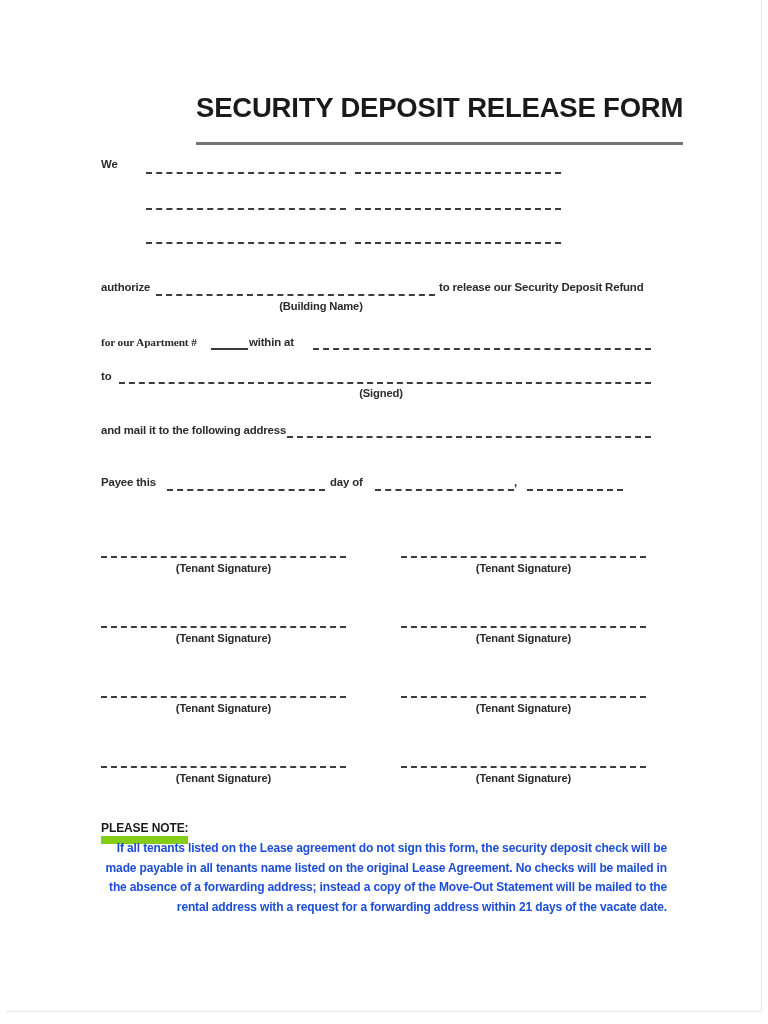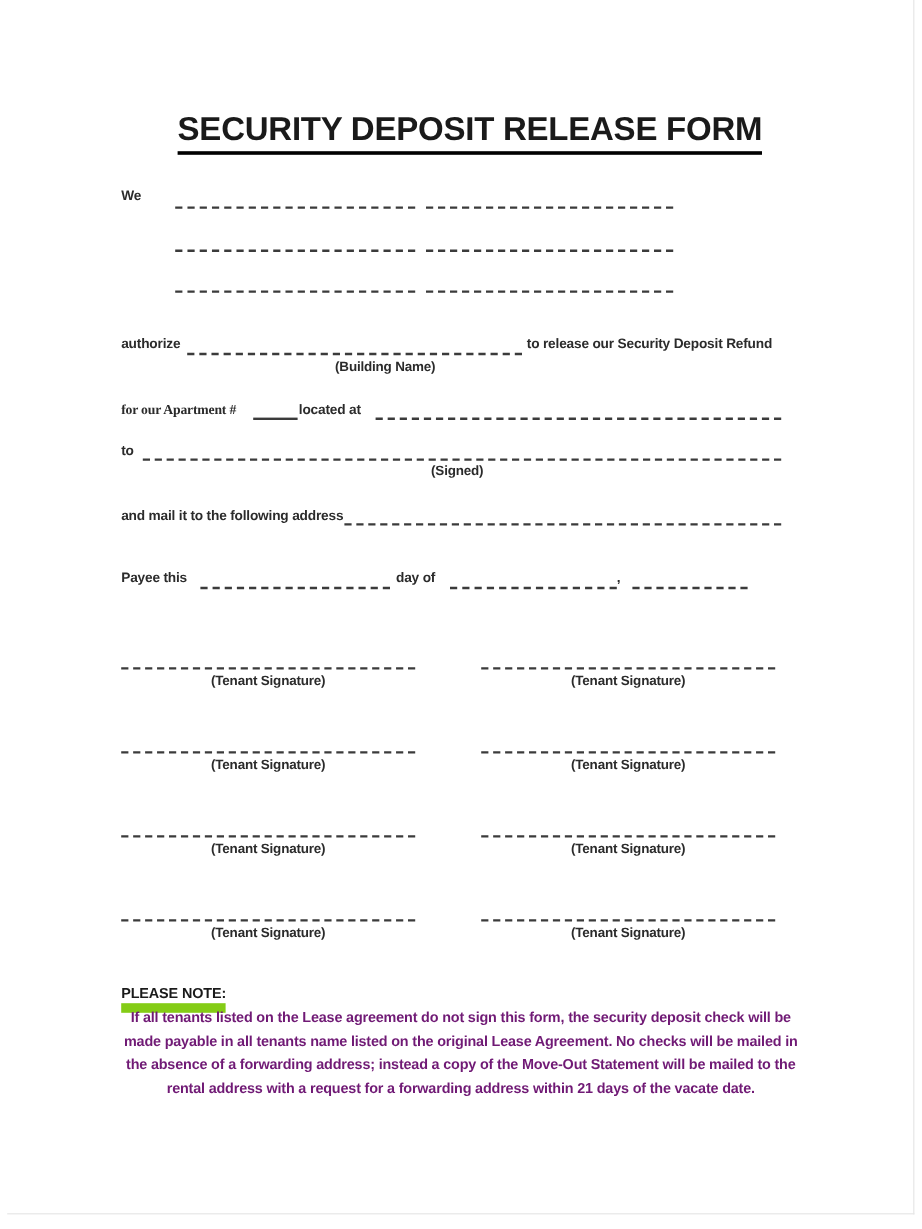--- a/index.html
+++ b/index.html
@@ -41,22 +41,23 @@
     top: 92px;
     width: 460px;
     font-size: 27.5px;
     font-weight: bold;
     letter-spacing: -0.2px;
     color: #1a1a1a;
     text-align: center;
     white-space: nowrap;
   }
   .doc-title .u {
-    border-bottom: 3px solid #000000;
-    padding-bottom: 3px;
+    border-bottom: 3px solid #737373;
+    padding-bottom: 19px;
+    margin-left: 48px;
   }
 
   
   .body-text {
     position: absolute;
     font-size: 11.4px;
     font-weight: bold;
     color: #2b2b2b;
     white-space: nowrap;
     letter-spacing: -0.15px;
@@ -102,23 +103,23 @@
     padding-bottom: 1px;
   }
   .note-body {
     position: absolute;
     left: 95px;
     top: 839px;
     width: 566px;
     font-size: 12px;
     font-weight: bold;
     line-height: 19.7px;
-    color: #701a75;
+    color: #1d4ed8;
     letter-spacing: -0.15px;
-    text-align: center;
+    text-align: right;
   }
 </style>
 </head>
 <body>
 
 <div class="page">
   <div class="sheet">
 
     <div class="doc-title">
       <span class="u">SECURITY DEPOSIT RELEASE FORM</span>
@@ -136,21 +137,21 @@
     <div class="rule" style="left:349px; top:242px; width:206px;"></div>
 
 
     <div class="body-text" style="left:95px; top:281px;">authorize </div>
     <div class="rule" style="left:150px; top:294px; width:279px;"></div>
     <div class="body-text" style="left:433px; top:281px;"> to release our Security Deposit Refund</div>
     <div class="caption" style="left:180px; top:300px; width:270px;">(Building Name)</div>
 
     <div class="body-text" style="left:95px; top:336px;font-family:Liberation Serif, serif;">for our Apartment #</div>
     <div class="rule-solid" style="left:205px; top:348px; width:37px;"></div>
-    <div class="body-text" style="left:243px; top:336px;">located at </div>
+    <div class="body-text" style="left:243px; top:336px;">within at </div>
     <div class="rule" style="left:307px; top:348px; width:338px;"></div>
 
     <div class="body-text" style="left:95px; top:370px;">to </div>
     <div class="rule" style="left:113px; top:382px; width:532px;"></div>
     <div class="caption" style="left:280px; top:387px; width:190px;">(Signed)</div>
 
     <div class="body-text" style="left:95px; top:424px;">and mail it to the following address</div>
     <div class="rule" style="left:281px; top:436px; width:364px;"></div>
 
     <div class="body-text" style="left:95px; top:476px;">Payee this </div>

